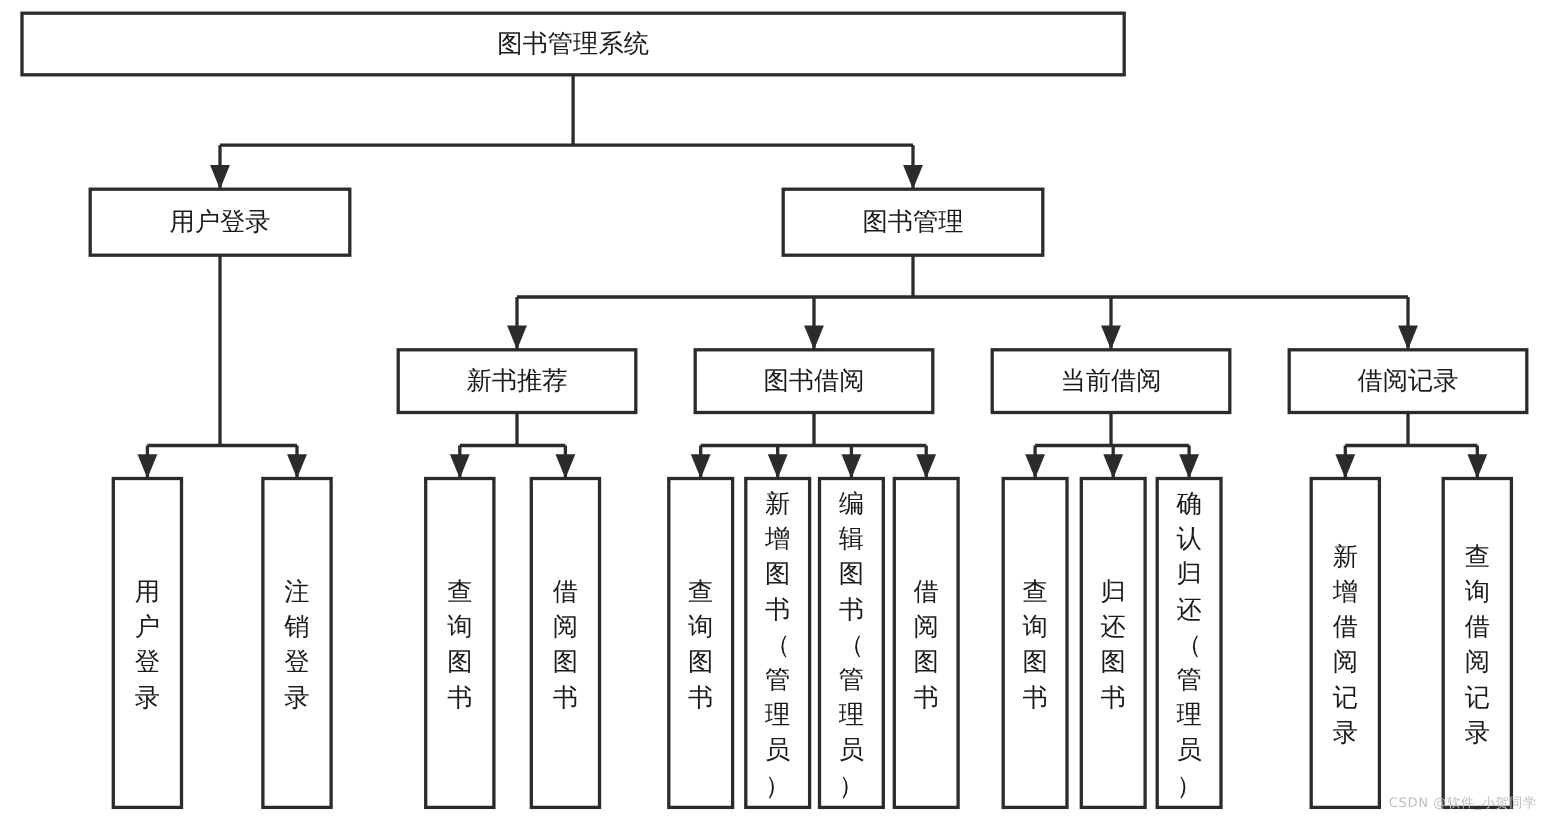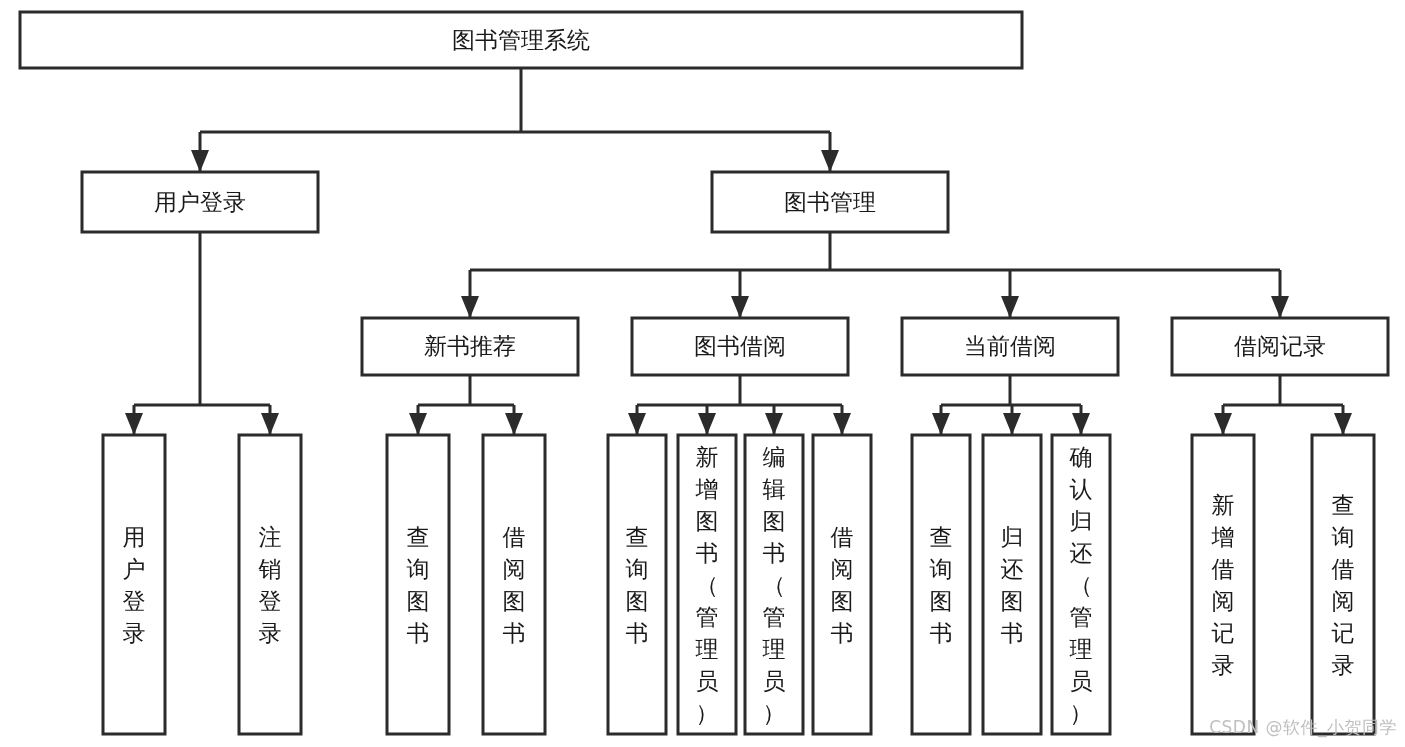--- a/index.html
+++ b/index.html
@@ -57,21 +57,21 @@
     font-family: "DejaVu Sans", "Liberation Sans", sans-serif;
     font-size: 23px;
     fill: #1a1a1a;
     text-anchor: middle;
   }
   .watermark {
     position: absolute;
     right: 8px;
     bottom: 8px;
     font-family: "DejaVu Sans", "Liberation Sans", sans-serif;
-    font-size: 17px;
+    font-size: 12px;
     color: #bfbfbf;
     letter-spacing: 0.5px;
     white-space: nowrap;
     user-select: none;
   }
 </style>
 </head>
 <body>
 
 <div id="diagram-root">

